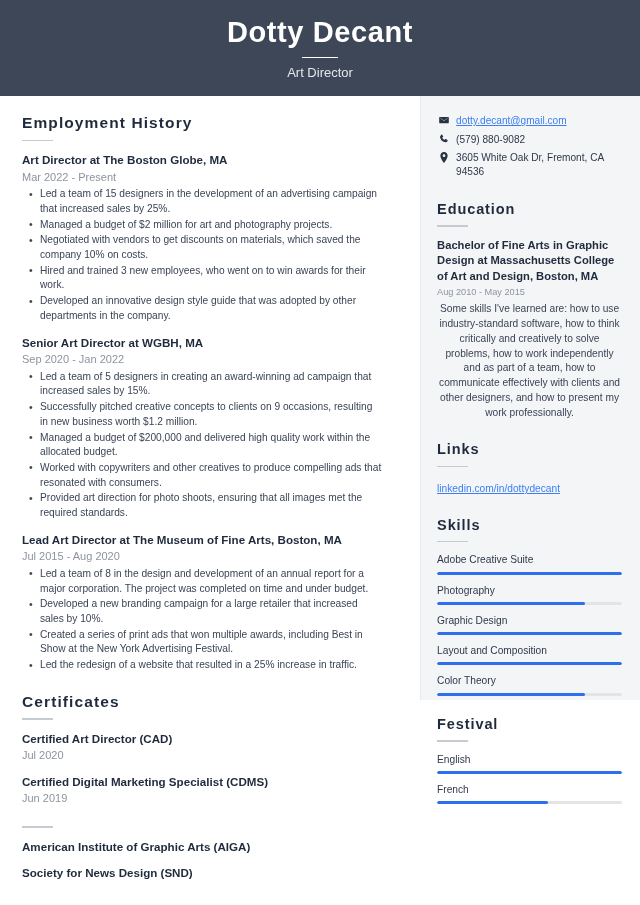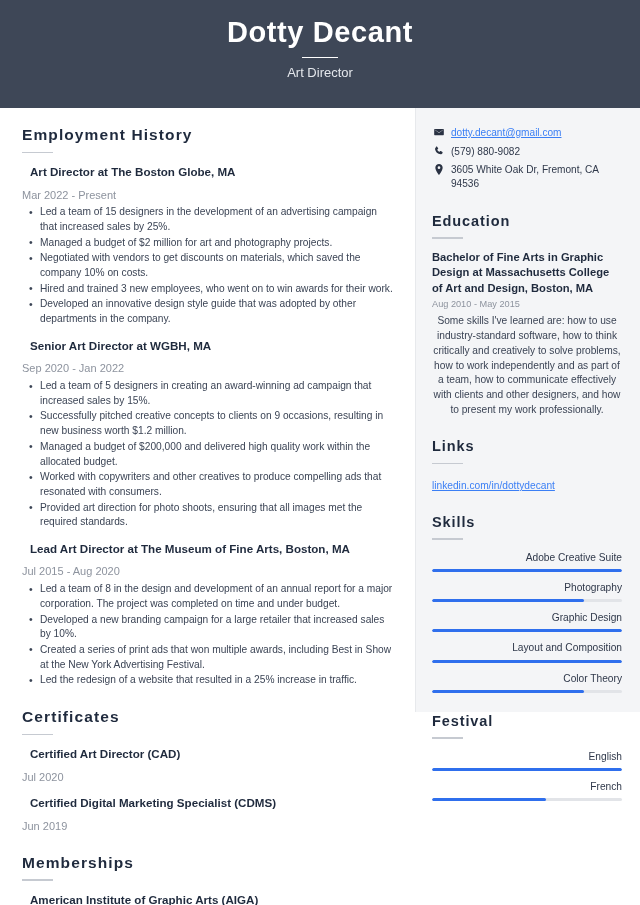--- a/index.html
+++ b/index.html
@@ -16,21 +16,21 @@
   .resume {
     width: 640px;
     height: 905px;
     position: relative;
     background: #ffffff;
   }
 
   
   .header {
     background: #3e4757;
-    height: 108px;
+    height: 96px;
     box-sizing: border-box;
     padding-top: 17px;
     text-align: center;
   }
   .full-name {
     color: #ffffff;
     font-size: 29px;
     font-weight: bold;
     letter-spacing: 0.6px;
     line-height: 1.1;
@@ -47,20 +47,21 @@
     font-size: 13px;
     line-height: 1.2;
     margin: 0;
   }
 
   
   .columns {
     display: flex;
     align-items: stretch;
     height: 604px;
+    gap: 15px;
   }
   .col-main {
     width: 415px;
     box-sizing: border-box;
     padding: 18px 22px 0 22px;
     background: #ffffff;
   }
   .col-side {
     width: 225px;
     box-sizing: border-box;
@@ -95,21 +96,21 @@
   
   .entry {
     margin-bottom: 11px;
   }
   .entry:last-child { margin-bottom: 0; }
   .entry-title {
     color: #1f2a3d;
     font-weight: bold;
     font-size: 11.6px;
     line-height: 1.33;
-    margin: 8px;
+    margin: 0;
   }
   .entry-date {
     color: #8d939e;
     font-size: 11px;
     line-height: 1.35;
     margin: 2px 0 0 0;
   }
   .bullets {
     margin: 3px 0 0 0;
     padding-left: 18px;
@@ -192,21 +193,20 @@
     font-size: 10.2px;
     text-decoration: underline;
     line-height: 1.4;
     display: inline-block;
     word-break: break-all;
   }
 
   
   .bar-item {
     margin-bottom: 9px;
-    text-align: right;
   }
   .bar-label {
     color: #2f384a;
     font-size: 10.2px;
     line-height: 1.3;
     margin: 0 0 5px 0;
   }
   .bar-track {
     height: 3px;
     background: #e2e4e8;
@@ -282,21 +282,20 @@
           <h3 class="entry-title">Certified Art Director (CAD)</h3>
           <p class="entry-date">Jul 2020</p>
         </div>
         <div class="entry">
           <h3 class="entry-title">Certified Digital Marketing Specialist (CDMS)</h3>
           <p class="entry-date">Jun 2019</p>
         </div>
       </div>
 
       <div class="section">
-        <h2 class="section-title">Memberships</h2>
         <div class="title-rule"></div>
 
         <div class="entry">
           <h3 class="entry-title">American Institute of Graphic Arts (AIGA)</h3>
         </div>
         <div class="entry">
           <h3 class="entry-title">Society for News Design (SND)</h3>
         </div>
       </div>
 

